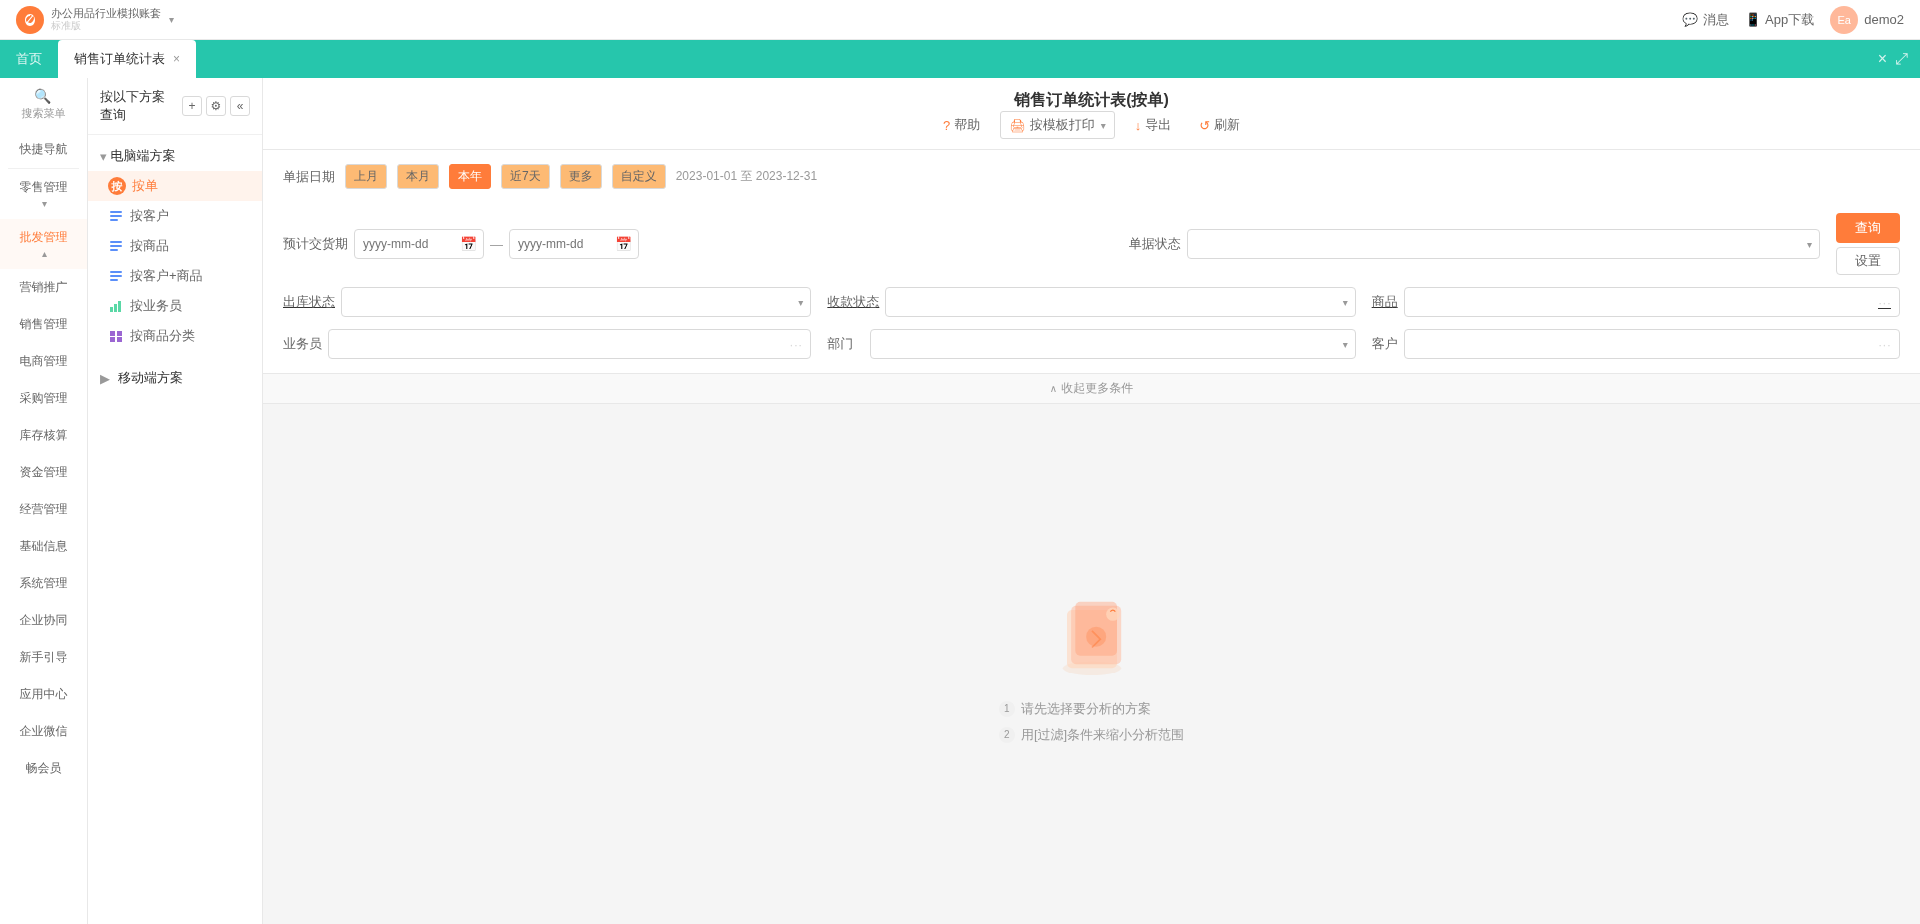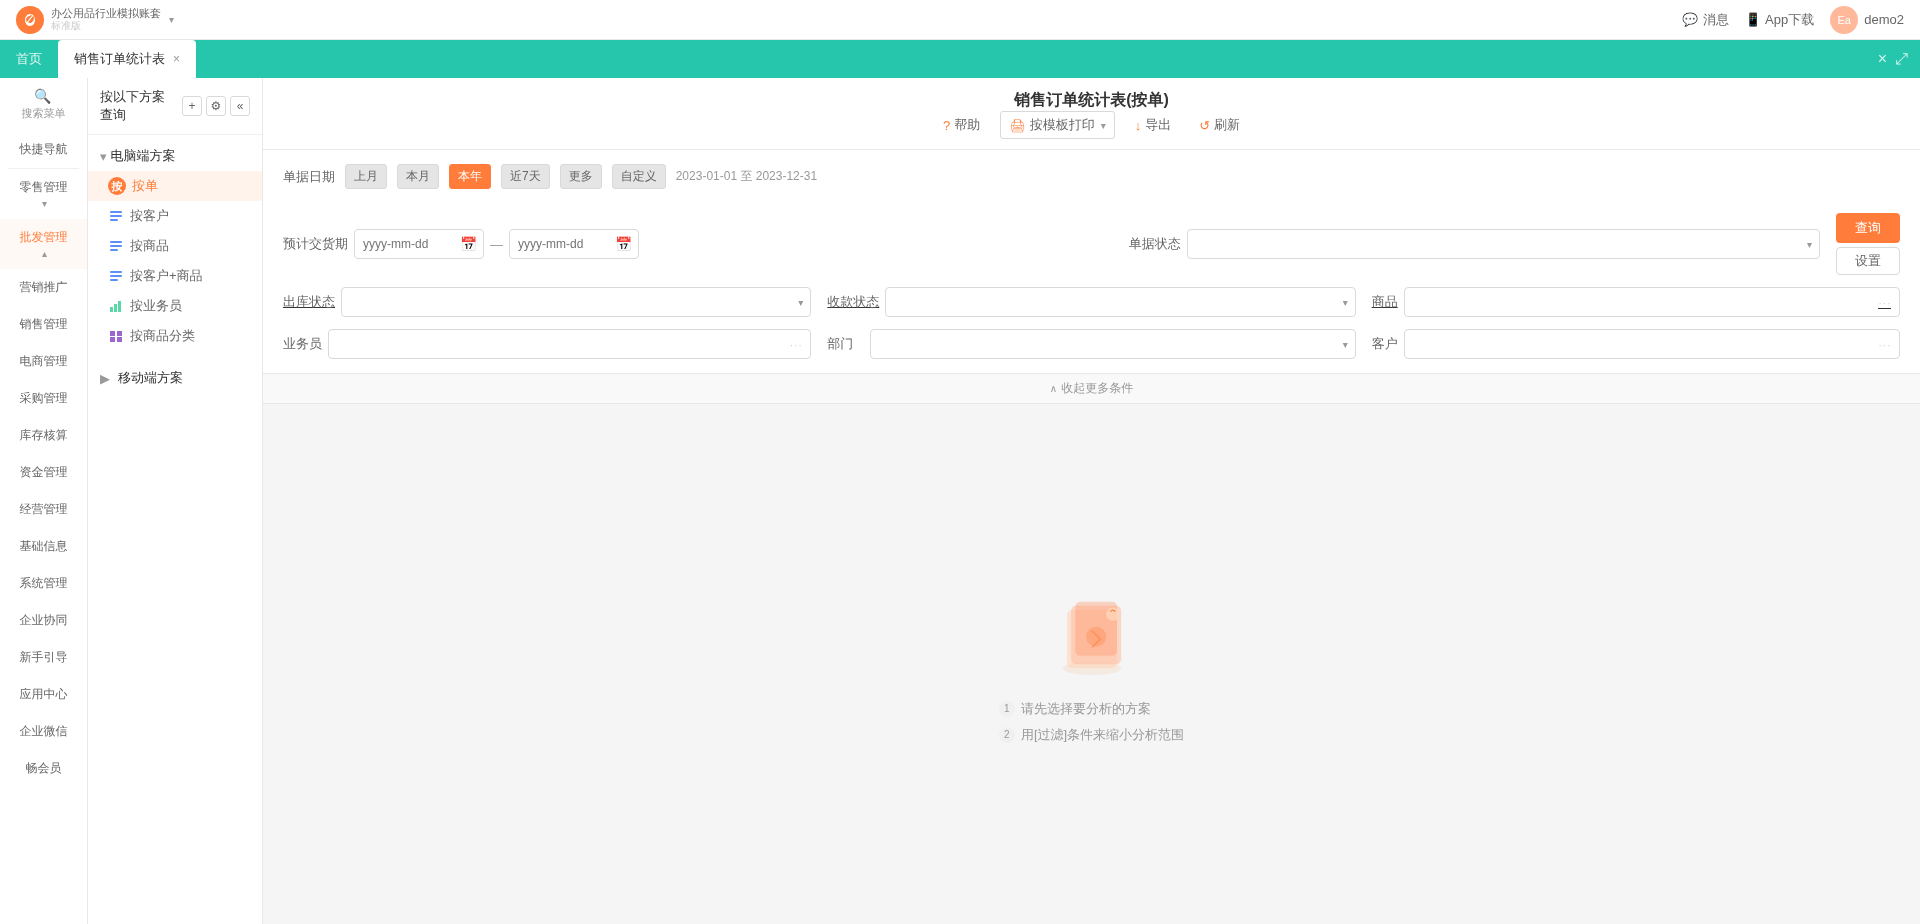--- a/index.html
+++ b/index.html
@@ -219,21 +219,21 @@
       margin-bottom: 12px;
     }
     .date-label { color: #666; font-size: 13px; white-space: nowrap; }
     .date-btn {
       padding: 3px 8px;
       border: 1px solid #d9d9d9;
       border-radius: 3px;
       font-size: 12px;
       color: #666;
       cursor: pointer;
-      background: #e5e5e5;
+      background: #fdba74;
     }
     .date-btn.active { background: #ff7c3a; color: #fff; border-color: #ff7c3a; }
     .date-range-text { font-size: 12px; color: #999; }
     .date-input-wrapper {
       position: relative;
       display: flex;
       align-items: center;
     }
     .date-input {
       height: 30px;

